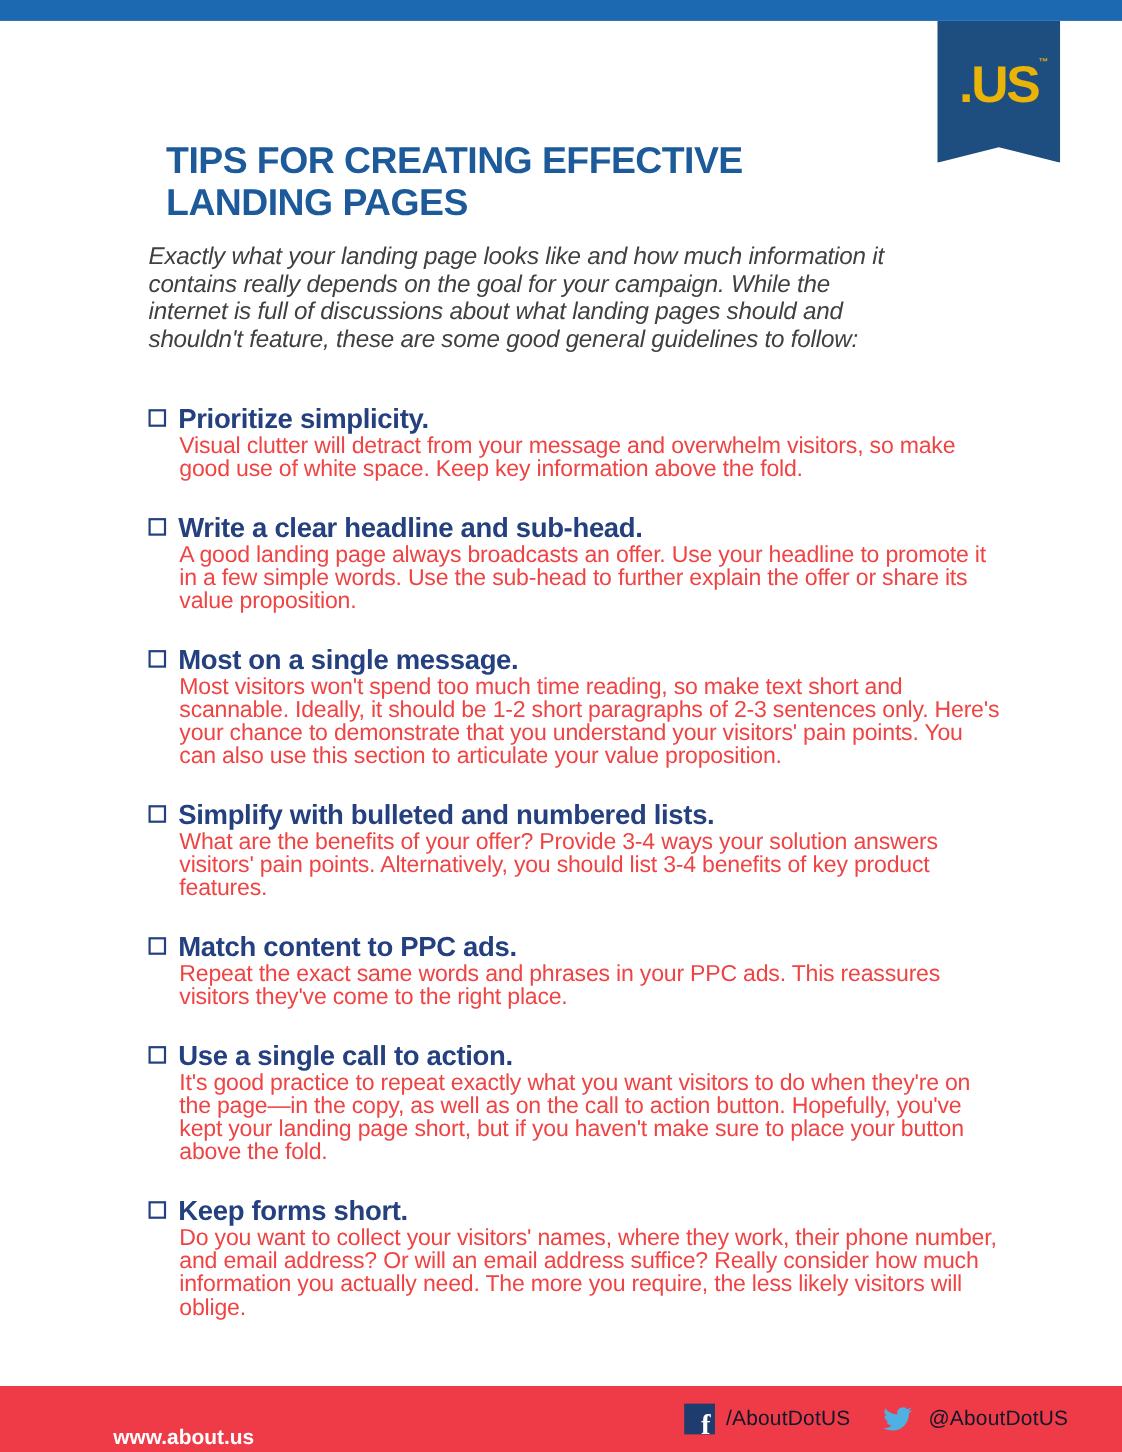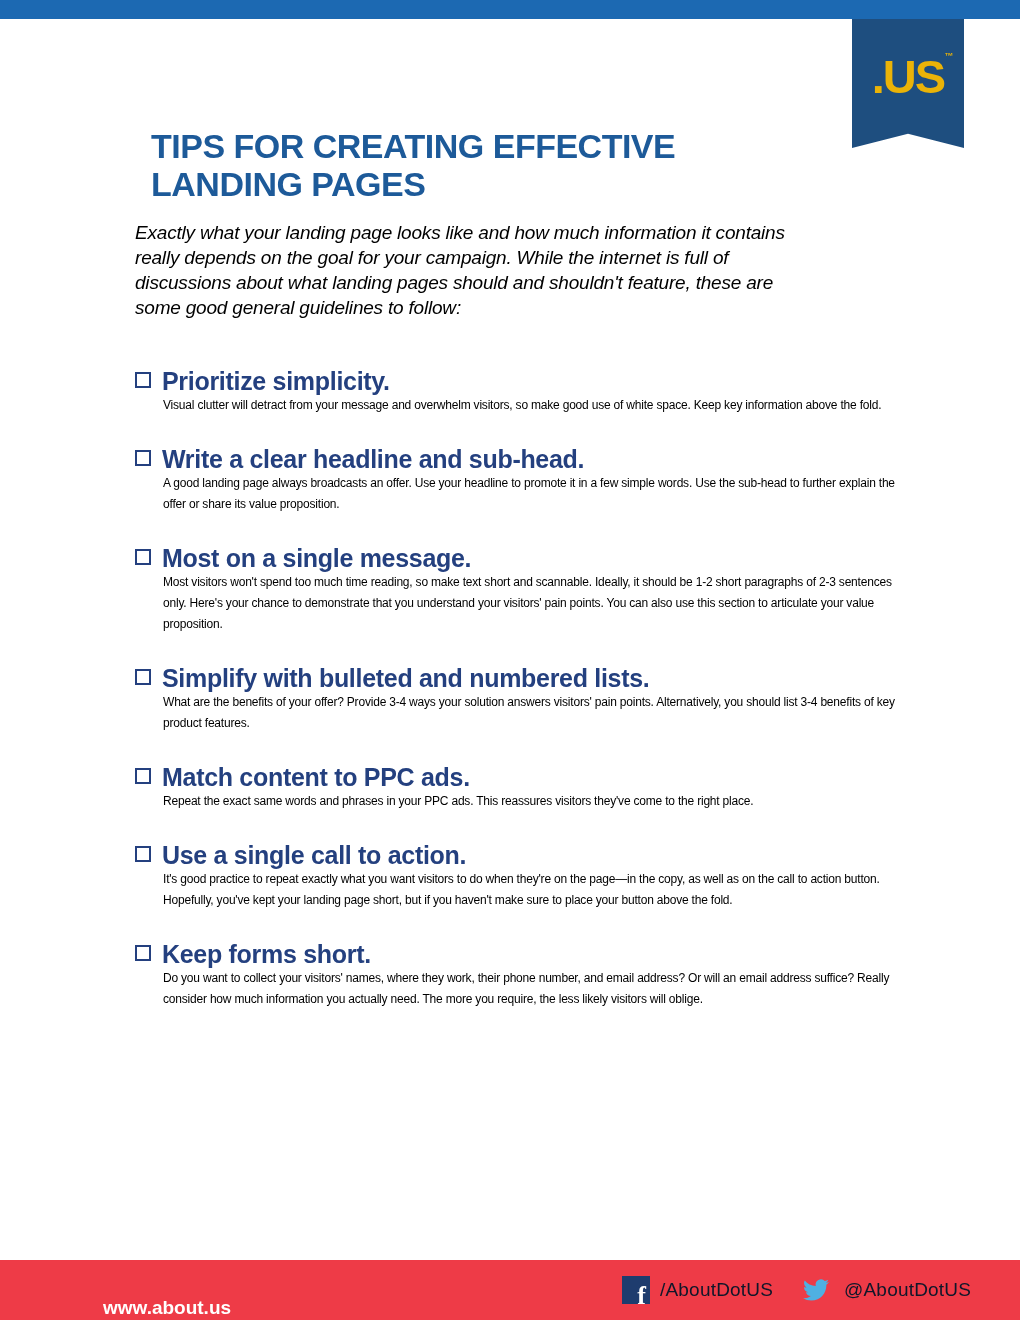--- a/index.html
+++ b/index.html
@@ -41,23 +41,23 @@
     position: absolute; left: 135px; top: 127px;
     color: #1D5A99;
     font-weight: bold;
     font-size: 34px;
     line-height: 38px;
     letter-spacing: -0.5px;
     margin-left: 16px;
   }
   .intro {
     position: absolute; left: 135px; top: 220px; width: 678px;
-    color: #000000;
+    color: #404040;
     font-style: italic;
-    font-size: 19px;
+    font-size: 22px;
     line-height: 25px;
     letter-spacing: -0.2px;
   }
 
   
   .checklist {
     position: absolute; left: 135px; top: 368px; width: 776px;
   }
   .check-item { margin-bottom: 30px; }
   .check-head {
@@ -74,22 +74,22 @@
     color: #24407F;
     font-weight: bold;
     font-size: 25px;
     line-height: 26px;
     letter-spacing: -0.3px;
   }
   .check-body {
     margin-left: 28px;
     margin-top: 1px;
     width: 748px;
-    color: #000000;
-    font-size: 12px;
+    color: #ef4444;
+    font-size: 21px;
     line-height: 21px;
     letter-spacing: -0.2px;
   }
 
   
   .footer {
     position: absolute; left: 0; top: 1260px; width: 1020px; height: 60px;
     background: #EE3B47;
   }
   .footer-site {

